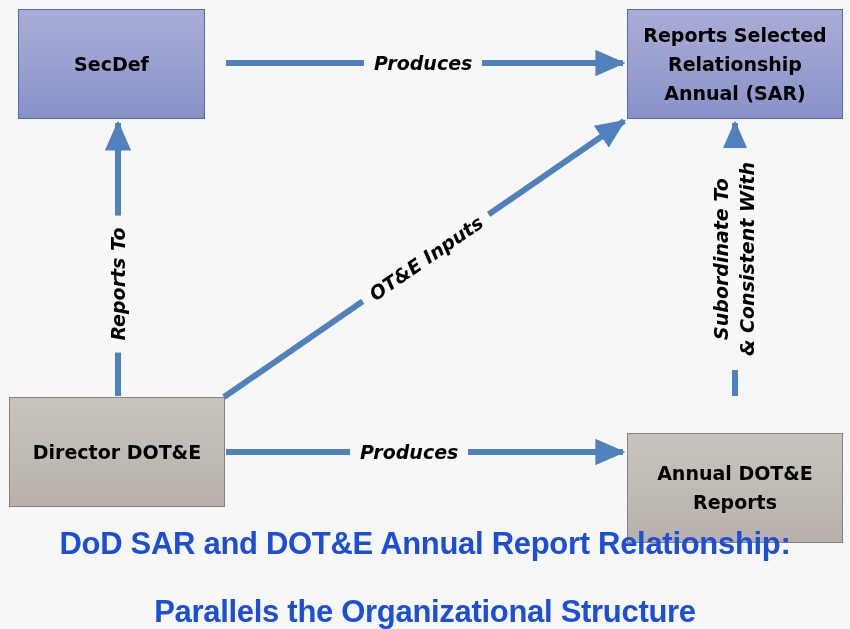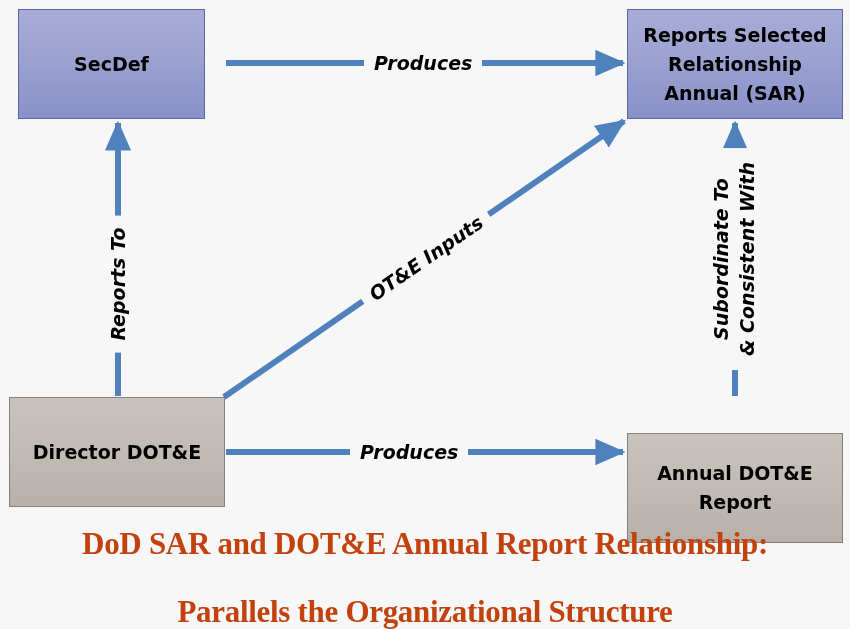--- a/index.html
+++ b/index.html
@@ -42,22 +42,22 @@
       left: 426px; top: 258px; transform: translate(-50%, -50%) rotate(-34.7deg);
       padding: 0 10px;
     }
     #lbl-subordinate {
       left: 734px; top: 259px; transform: translate(-50%, -50%) rotate(-90deg);
       line-height: 26px; text-align: center; padding: 4px 14px;
     }
     #lbl-subordinate span { display: block; }
     .title {
       position: absolute; left: 0; width: 850px; text-align: center;
-      font-family: Liberation Serif, serif;
-      font-weight: bold; font-size: 31px; color: #c2410c; letter-spacing: -0.3px;
+      font-family: Liberation Sans, sans-serif;
+      font-weight: bold; font-size: 31px; color: #1d4ed8; letter-spacing: -0.3px;
     }
     #title-line1 { top: 526px; }
     #title-line2 { top: 594px; }
   </style>
 </head>
 <body>
 
 <svg class="arrows" width="850" height="629">
   <defs>
     <marker id="ah" markerWidth="5" markerHeight="4.4" refX="4.6" refY="2.2" orient="auto" markerUnits="strokeWidth">
@@ -88,21 +88,21 @@
   </div>
 </div>
 
 <div class="box grey" id="director">
   <span>Director DOT&amp;E</span>
 </div>
 
 <div class="box grey" id="dote-report">
   <div>
     <div>Annual DOT&amp;E</div>
-    <div>Report</div>
+    <div>Reports</div>
   </div>
 </div>
 
 <div class="lbl" id="lbl-produces-top">Produces</div>
 <div class="lbl" id="lbl-reports-to">Reports To</div>
 <div class="lbl" id="lbl-otei">OT&amp;E Inputs</div>
 <div class="lbl" id="lbl-produces-bottom">Produces</div>
 <div class="lbl" id="lbl-subordinate">
   <span>Subordinate To</span>
   <span>&amp; Consistent With</span>

